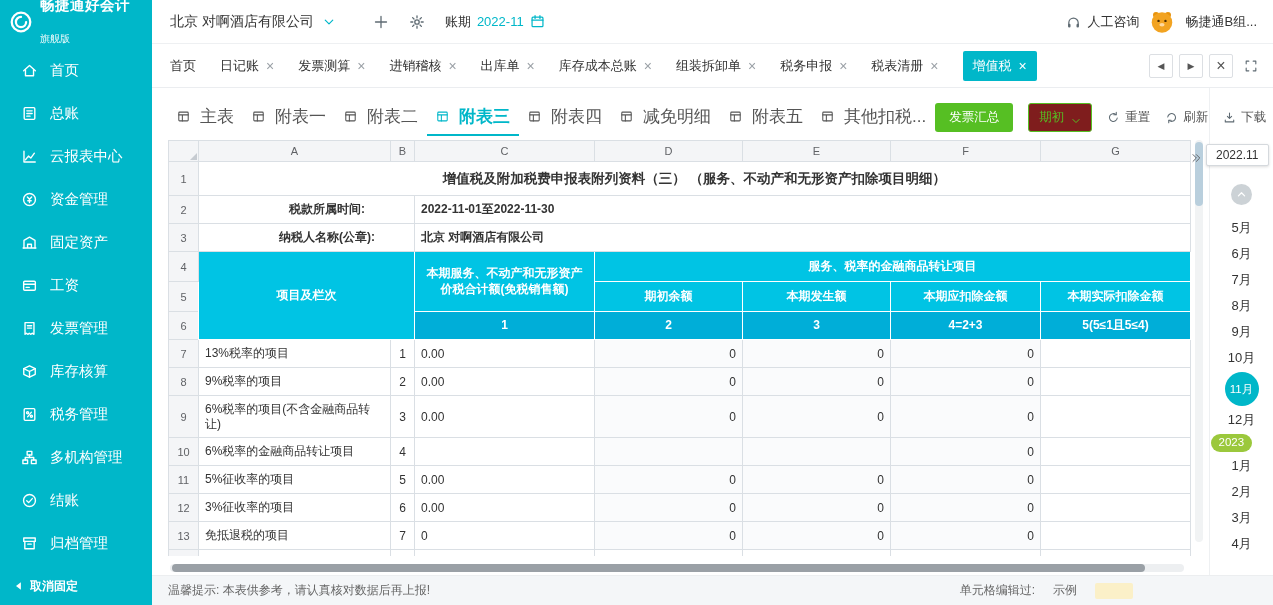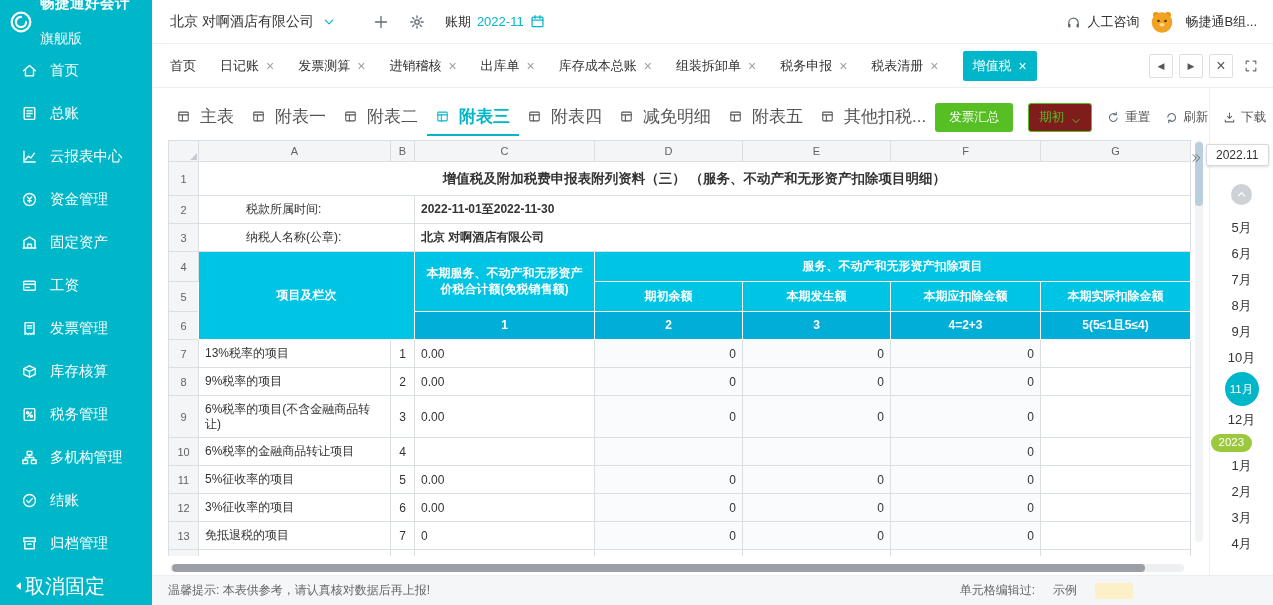--- a/index.html
+++ b/index.html
@@ -14,34 +14,34 @@
   .icn svg{display:block;}
   .i10{width:10px;height:10px}.i11{width:11px;height:11px}.i12{width:12px;height:12px}
   .i13{width:13px;height:13px}.i14{width:14px;height:14px}.i15{width:15px;height:15px}
   .i16{width:16px;height:16px}.i17{width:17px;height:17px}.i24{width:24px;height:24px}.i26{width:26px;height:26px}
   .gray{color:#5f6b73}.teal{color:var(--teal)}
 
   
   .topbar{height:44px;display:flex;flex:none;}
   .logo-block{width:152px;background:var(--teal);color:#fff;display:flex;align-items:center;gap:7px;padding-left:9px;cursor:pointer;}
   .logo-text .t1{font-size:14.5px;font-weight:bold;letter-spacing:.5px;line-height:1.1}
-  .logo-text .t2{font-size:14px;opacity:.92;margin-top:18px}
+  .logo-text .t2{font-size:10px;opacity:.92;margin-top:18px}
   .topbar-main{flex:1;background:#fff;display:flex;align-items:center;padding:0 16px 0 18px;border-bottom:1px solid #eef0f2;}
   .company{font-size:14px;color:#333;display:flex;align-items:center;gap:9px;cursor:pointer;}
   .tb-group{display:flex;align-items:center;gap:20px;margin-left:38px;font-size:13px;color:#333;}
   .period{display:flex;align-items:center;gap:6px;cursor:pointer;}
   .period-value{color:var(--teal);}
   .tb-right{margin-left:auto;display:flex;align-items:center;gap:10px;font-size:13px;color:#333;}
   .hd{display:flex;align-items:center;gap:6px;cursor:pointer;}
 
   
   .body{flex:1;display:flex;min-height:0;}
   .sidebar{width:152px;background:var(--teal);color:#fff;display:flex;flex-direction:column;padding-top:5px;overflow:hidden;flex:none;}
   .sb-item{height:43px;display:flex;align-items:center;gap:12px;padding-left:21px;font-size:14.5px;cursor:pointer;white-space:nowrap;}
-  .sb-pin{margin-top:auto;height:38px;display:flex;align-items:center;padding-left:13px;font-size:20px;cursor:pointer;}
+  .sb-pin{margin-top:auto;height:38px;display:flex;align-items:center;gap:5px;padding-left:13px;font-size:12px;cursor:pointer;font-weight:bold;}
 
   
   .main{flex:1;display:flex;flex-direction:column;min-width:0;background:#fff;}
   .tabbar{height:44px;display:flex;align-items:center;padding:0 10px 0 18px;border-bottom:1px solid #ebedf0;flex:none;}
   .tabs{display:flex;align-items:center;gap:24px;flex:1;min-width:0;overflow:hidden;}
   .tab{display:flex;align-items:center;gap:7px;font-size:13px;color:#333;white-space:nowrap;cursor:pointer;}
   .tab .tab-close{color:#9aa0a6;font-size:14px;line-height:1;}
   .tab.active{background:var(--teal);color:#fff;padding:6px 10px;border-radius:2px;}
   .tab.active .tab-close{color:#fff;}
   .tab-controls{display:flex;align-items:center;gap:6px;margin-left:10px;}
@@ -61,21 +61,21 @@
   .btn-outline-green{border:1px solid var(--green);color:var(--green);background:#7f1d1d;font-size:12.5px;padding:5px 10px;border-radius:3px;display:flex;align-items:flex-end;gap:7px;cursor:pointer;white-space:nowrap;}
   .tool-link{display:flex;align-items:center;gap:5px;font-size:12.5px;color:#555;cursor:pointer;white-space:nowrap;}
 
   
   table.sheet{border-collapse:collapse;table-layout:fixed;margin-top:6px;font-size:12px;color:#333;background:#fff;}
   .sheet td{border:1px solid #dadfe4;padding:0 6px;height:28px;background:#fff;overflow:hidden;white-space:nowrap;}
   .sheet tr.letters td{background:#f4f5f7;color:#606266;text-align:center;height:21px;font-size:11px;padding:0;position:relative;}
   .sheet td.corner::after{content:'';position:absolute;right:1px;bottom:1px;border-left:7px solid transparent;border-bottom:7px solid #c6cbd1;}
   .sheet td.rownum{background:#f4f5f7;color:#606266;text-align:center;padding:0;font-size:11px;}
   .sheet td.title-cell{text-align:center;font-weight:bold;font-size:13.5px;height:34px;}
-  .sheet td.info-label{text-align:left;font-weight:normal;height:26px;padding-left:47px;}
+  .sheet td.info-label{text-align:center;font-weight:bold;height:26px;padding-left:47px;}
   .sheet td.info-value{text-align:left;font-weight:bold;height:26px;}
   .sheet td.h{background:var(--th-teal);color:#fff;text-align:center;border:1px solid #fff;font-weight:bold;white-space:normal;line-height:1.3;padding:2px 6px;height:30px;font-size:12px;}
   .sheet td.hn{background:var(--th-teal-dark);height:24px;padding:0 4px;}
   .sheet td.name{white-space:normal;line-height:1.25;}
   .sheet td.line{text-align:center;padding:0 2px;}
   .sheet td.cval{text-align:left;}
   .sheet td.v{text-align:right;background:#fafbfc;}
   .sheet td.gcell{background:#fff;}
   .sheet tr.tall td{height:42px;}
   .sheet tr.partial td{height:6px;border-bottom:none;}
@@ -513,21 +513,21 @@
                   </tr>
                   <tr>
                     <td class="rownum">3</td>
                     <td class="info-label" colspan="2">纳税人名称(公章):</td>
                     <td class="info-value" colspan="5">北京 对啊酒店有限公司</td>
                   </tr>
                   <tr>
                     <td class="rownum">4</td>
                     <td class="h" rowspan="3" colspan="2">项目及栏次</td>
                     <td class="h" rowspan="2">本期服务、不动产和无形资产价税合计额(免税销售额)</td>
-                    <td class="h" colspan="4">服务、不动产和无形资产扣除项目</td>
+                    <td class="h" colspan="4">服务、税率的金融商品转让项目</td>
                   </tr>
                   <tr>
                     <td class="rownum">5</td>
                     <td class="h">期初余额</td>
                     <td class="h">本期发生额</td>
                     <td class="h">本期应扣除金额</td>
                     <td class="h">本期实际扣除金额</td>
                   </tr>
                   <tr>
                     <td class="rownum">6</td>

